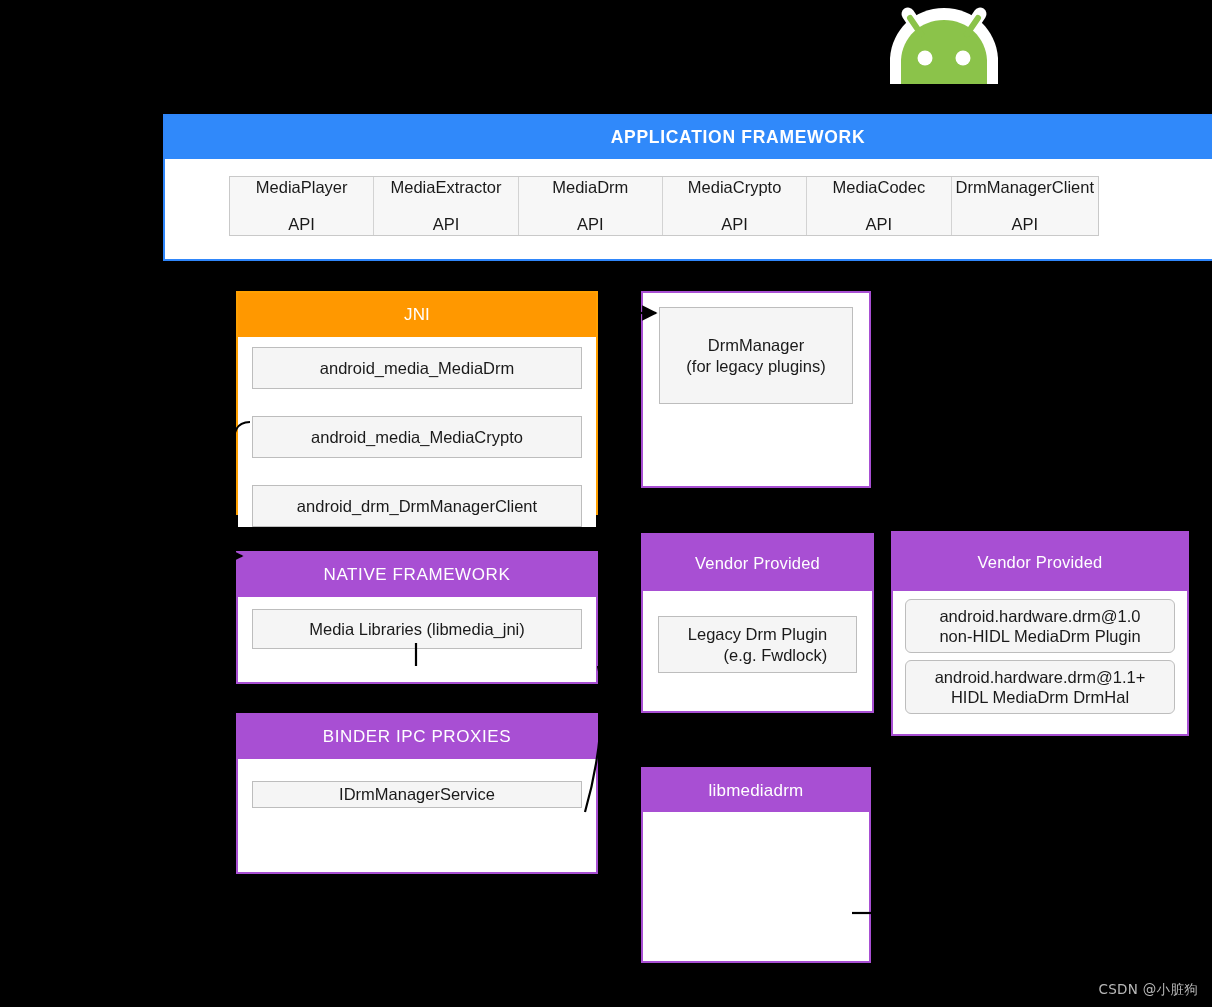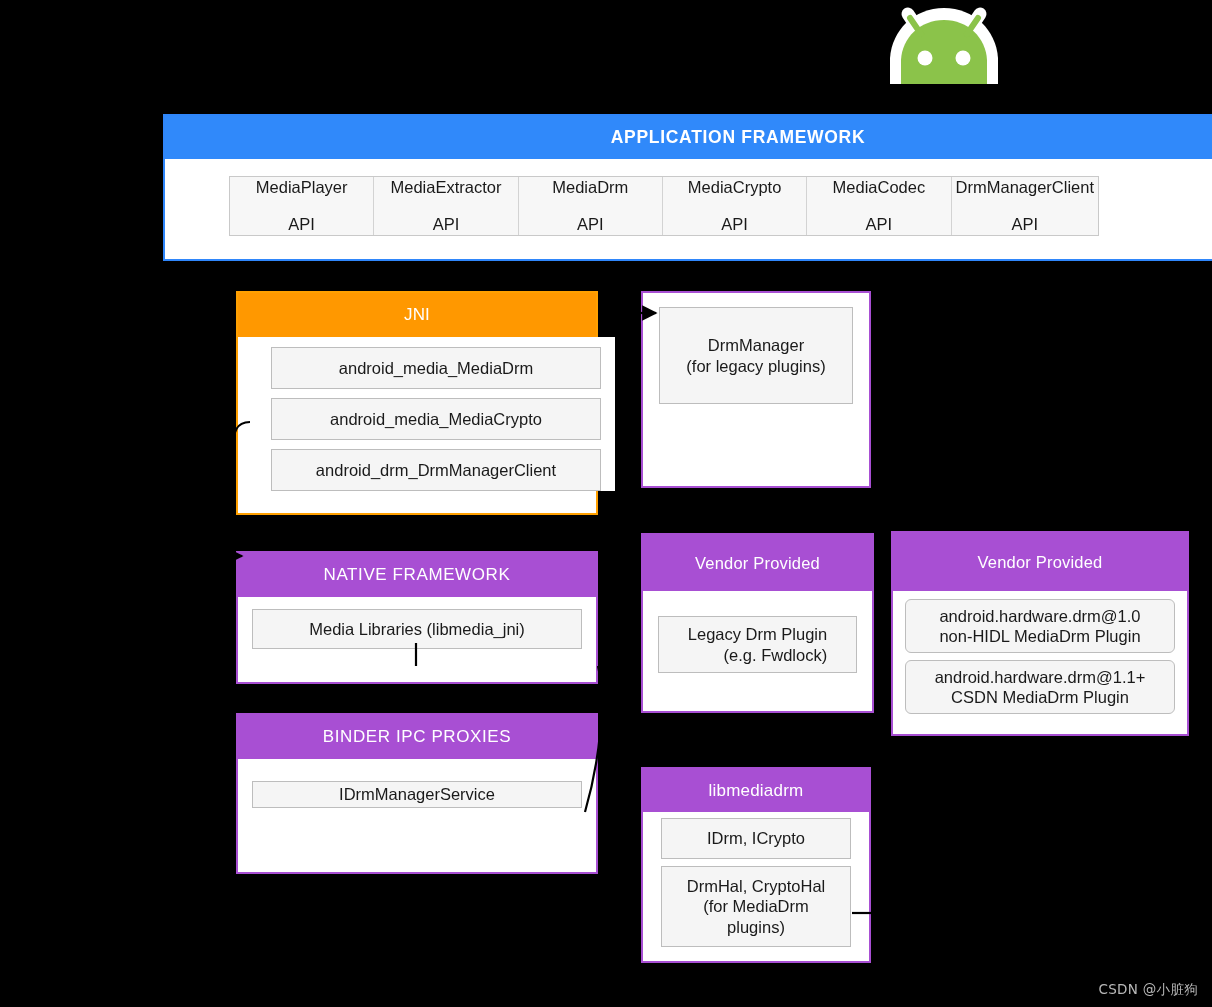--- a/index.html
+++ b/index.html
@@ -112,21 +112,21 @@
     width: 362px;
     height: 224px;
     border: 2px solid #ffa000;
   }
   #jni .panel-header {
     height: 44px;
     background: #ff9800;
     font-size: 17px;
     font-weight: 500;
   }
-  #jni .panel-body { padding: 10px 14px 0 14px; gap: 9px; margin-left: 19px; }
+  #jni .panel-body { padding: 10px 14px 0 14px; gap: 27px; }
   #jni .chip { height: 42px; }
 
   
   #drm-server {
     left: 641px;
     top: 291px;
     width: 230px;
     height: 197px;
     border: 2px solid #a84fd3;
   }
@@ -348,45 +348,35 @@
     <div class="panel-body">
       <div class="chip">
         <div>
           <div>android.hardware.drm@1.0</div>
           <div>non-HIDL MediaDrm Plugin</div>
         </div>
       </div>
       <div class="chip">
         <div>
           <div>android.hardware.drm@1.1+</div>
-          <div>CSDN MediaDrm Plugin</div>
+          <div>HIDL MediaDrm DrmHal</div>
         </div>
       </div>
     </div>
   </div>
 
   <div class="panel" id="binder-ipc">
     <div class="panel-header">BINDER IPC PROXIES</div>
     <div class="panel-body">
       <div class="chip">IDrmManagerService</div>
     </div>
   </div>
 
   <div class="panel" id="libmediadrm">
     <div class="panel-header">libmediadrm</div>
-    <div class="panel-body">
-      <div class="chip c1">IDrm, ICrypto</div>
-      <div class="chip c2">
-        <div>
-          <div>DrmHal, CryptoHal</div>
-          <div>(for MediaDrm</div>
-          <div>plugins)</div>
-        </div>
-      </div>
-    </div>
   </div>
 
   <svg class="conn" style="left:0;top:0;width:1212px;height:1007px;">
     <defs>
       <marker id="arrow" viewBox="0 0 10 10" refX="9" refY="5" markerWidth="7" markerHeight="7" orient="auto-start-reverse">
         <path d="M 0 0 L 10 5 L 0 10 z" fill="#000000"></path>
       </marker>
     </defs>
 
     <path d="M 250 422 C 236 422 233 432 233 450 L 233 540" stroke="#000000" stroke-width="2.2" fill="none"></path>

